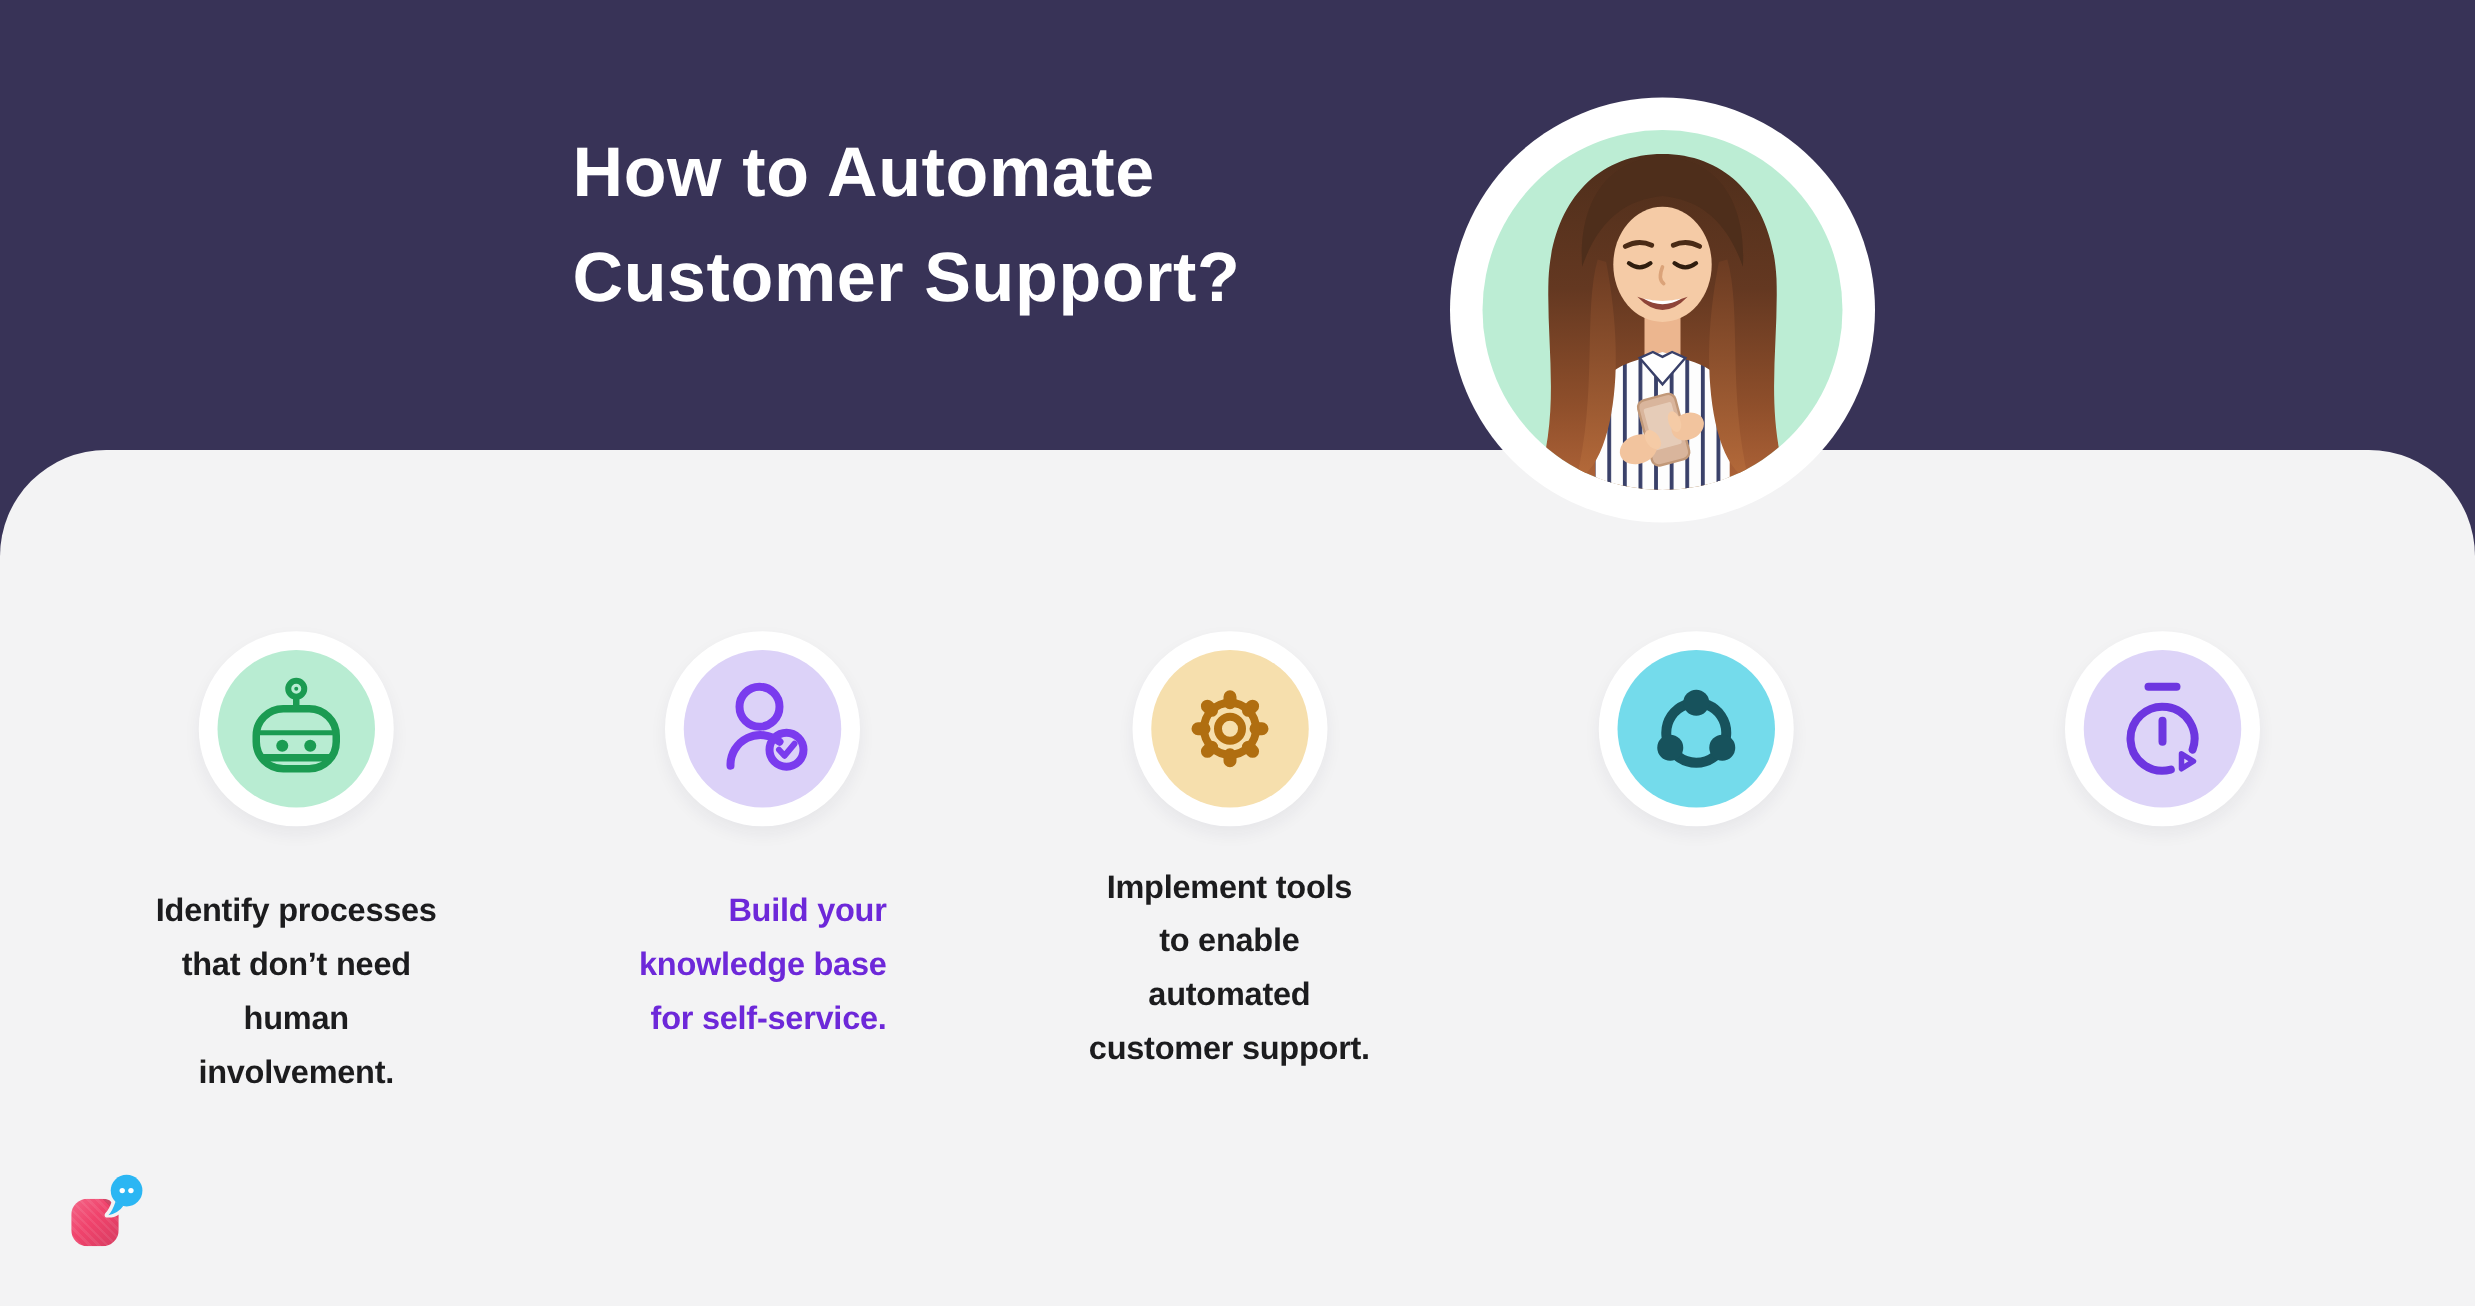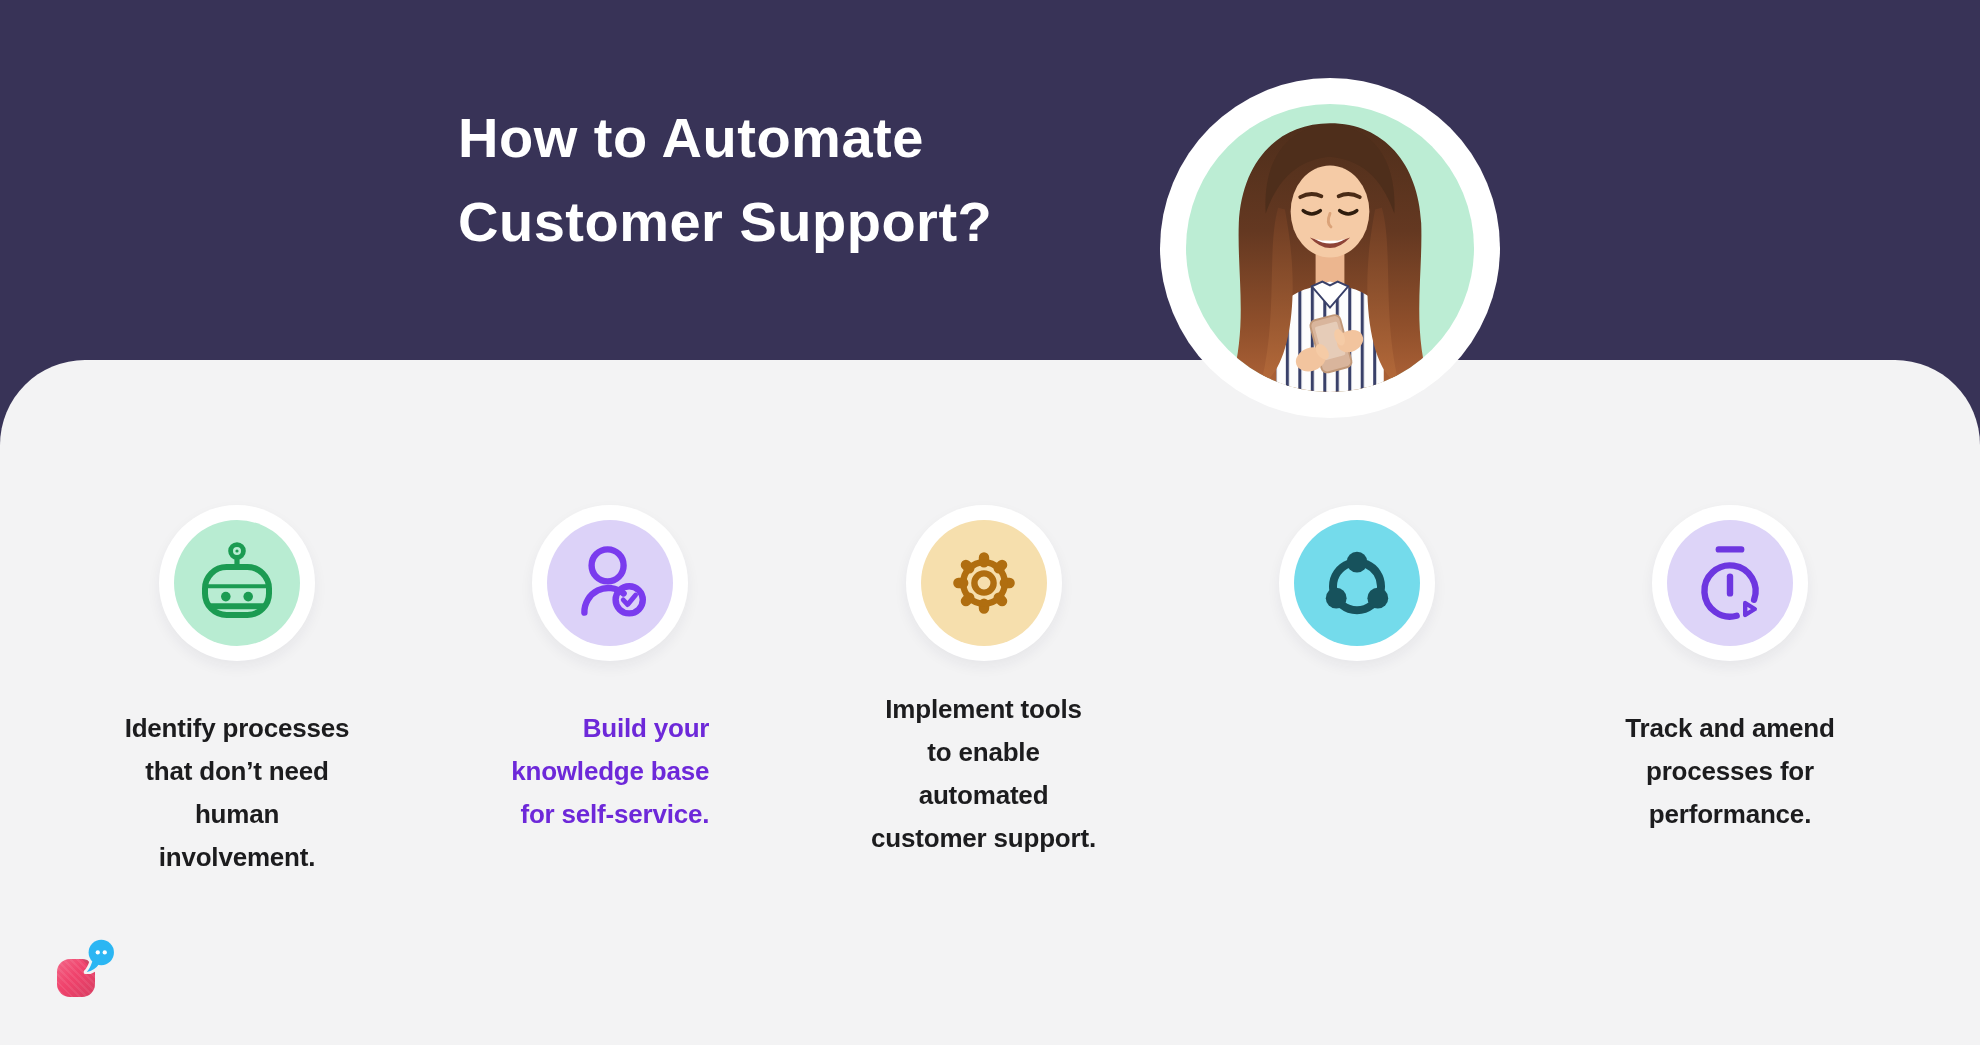--- a/index.html
+++ b/index.html
@@ -198,23 +198,20 @@
       <div class="icon-ring">
         <div class="icon-circle" style="background-color: rgb(221, 212, 248); color: rgb(109, 54, 224);">
           <svg viewBox="0 0 120 120" width="96" height="96">
             <line x1="46" y1="18" x2="74" y2="18" stroke="currentColor" stroke-width="8" stroke-linecap="round"></line>
             <path d="M68.3 100.9 A32 32 0 1 1 90.1 80.9" fill="none" stroke="currentColor" stroke-width="8" stroke-linecap="round"></path>
             <line x1="60" y1="52" x2="60" y2="73" stroke="currentColor" stroke-width="8" stroke-linecap="round"></line>
             <path d="M79 85 L91 92.5 L79 100 Z" fill="none" stroke="currentColor" stroke-width="5.5" stroke-linejoin="round"></path>
           </svg>
         </div>
       </div>
-      <p class="step-label" style="color: rgb(28, 28, 30);">Track and amend
-processes for
-performance.</p>
     </div>
 
   </div>
 
   <div class="logo">
     <div class="logo-square" style="background-color: rgb(240, 67, 108);"></div>
     <svg class="logo-bubble" viewBox="0 0 60 60" style="color: rgb(43, 182, 243);">
       <g fill="#F3F3F4" stroke="#F3F3F4" stroke-width="9" stroke-linejoin="round">
         <circle cx="32" cy="26" r="20"></circle>
         <path d="M18 40 Q14 52 9 57 Q22 54 28 45 Z"></path>

